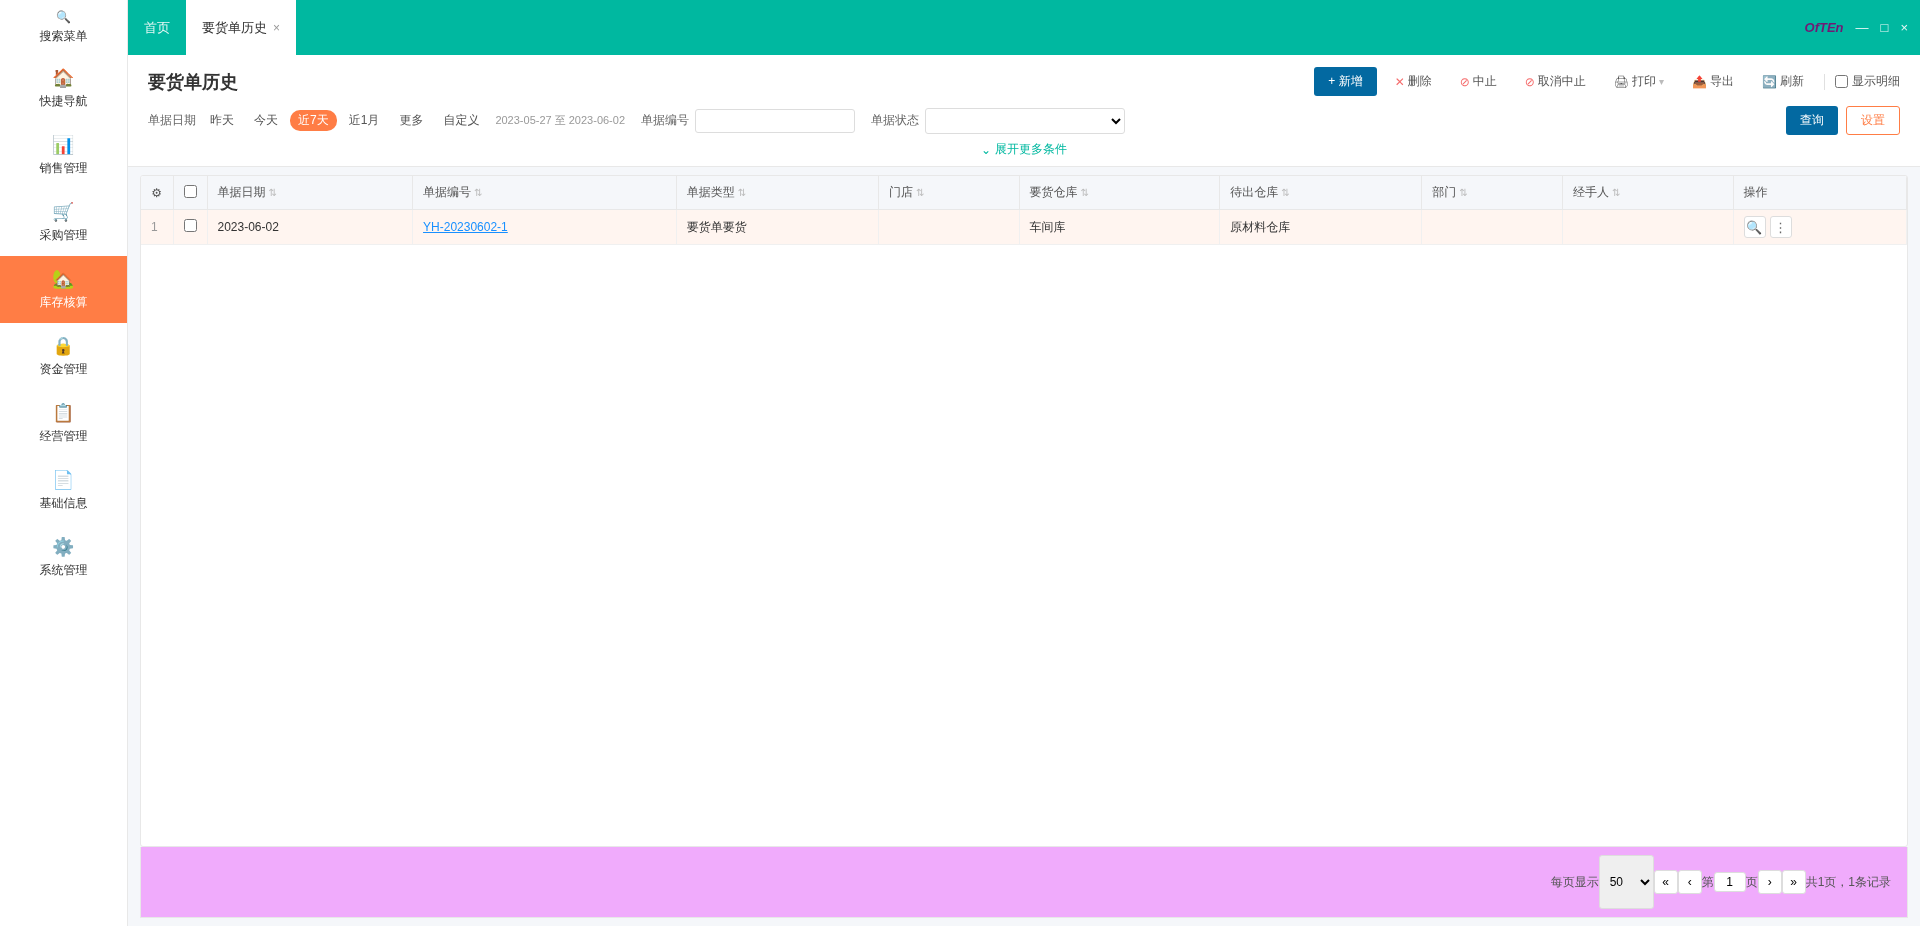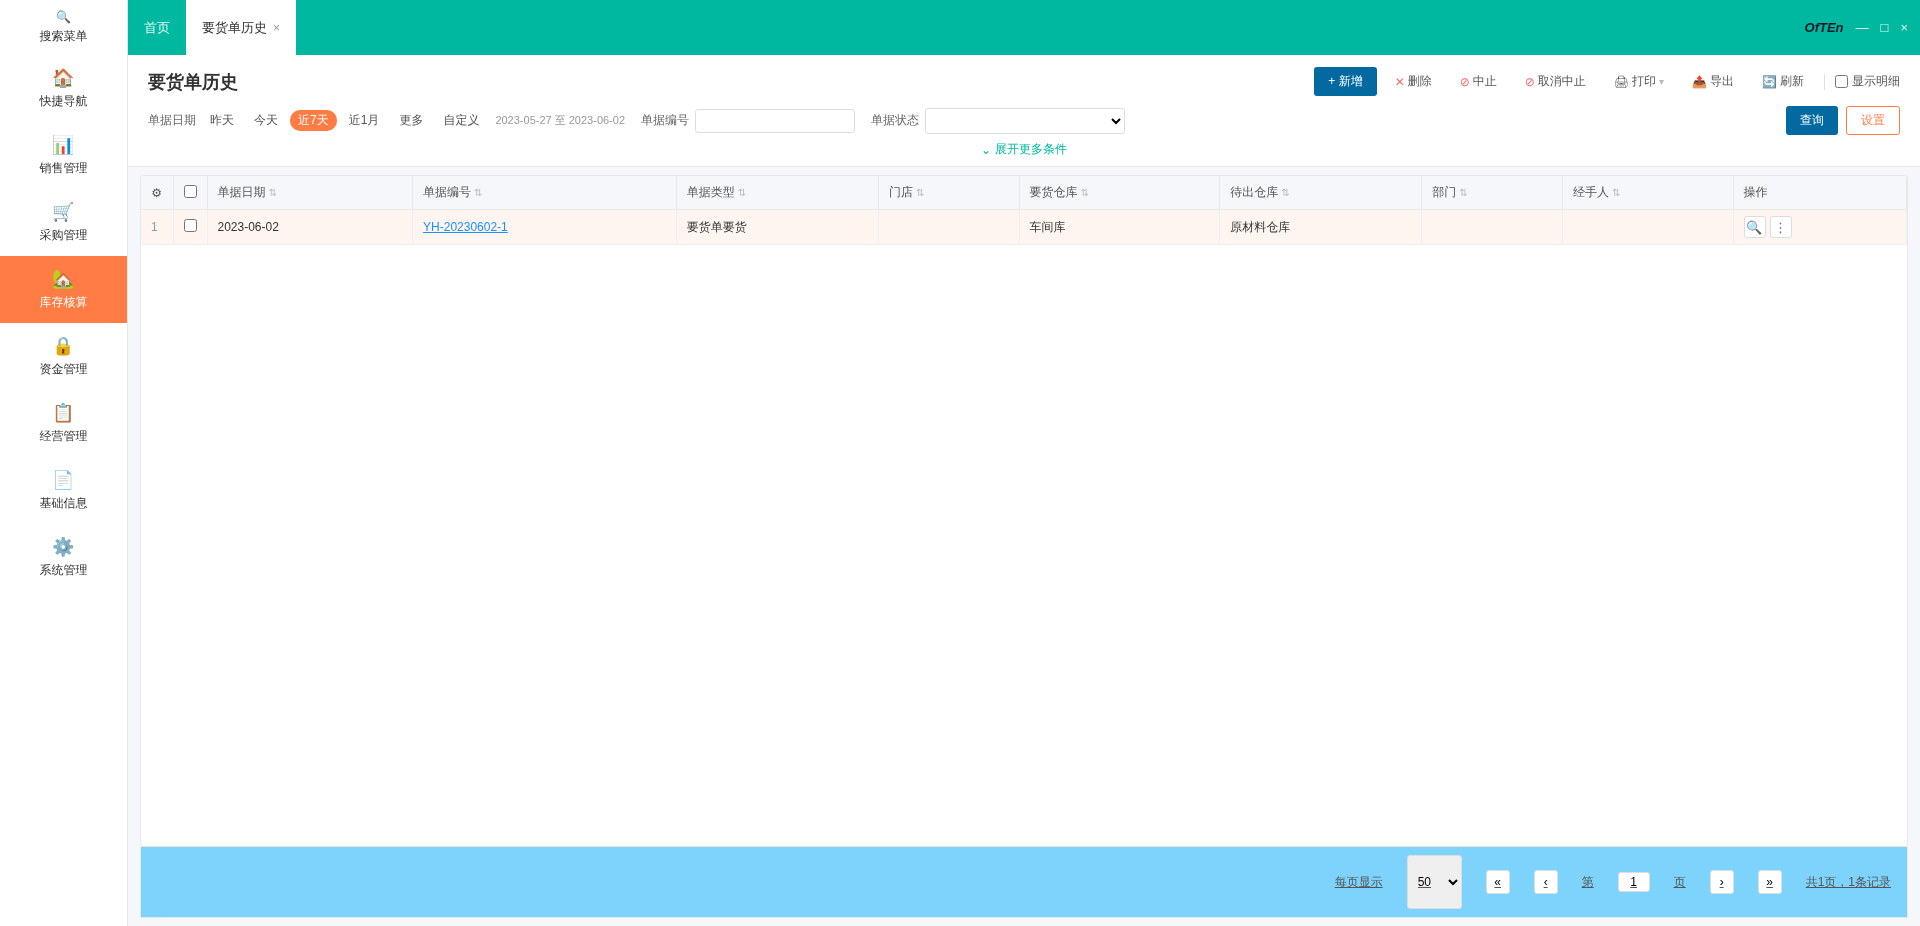--- a/index.html
+++ b/index.html
@@ -266,29 +266,28 @@
       border: 1px solid #e8e8e8;
       border-top: none;
     }
 
     
     .pagination {
       display: flex;
       align-items: center;
       justify-content: flex-end;
       padding: 8px 16px;
-      background: #7dd3fc;
+      background: #f0abfc;
       border-top: 1px solid #e8e8e8;
       margin: 0 12px 8px 12px;
       border: 1px solid #e8e8e8;
       border-top: none;
       font-size: 12px;
       color: #555;
-      gap: 24px;
-      text-decoration: underline;
+      gap: 0;
     }
     .page-size-select {
       border: 1px solid #ddd;
       border-radius: 3px;
       padding: 18px 6px;
       font-size: 12px;
     }
     .page-nav-btn {
       width: 24px;
       height: 24px;
@@ -357,21 +356,21 @@
   <div class="tab-bar">
     <div class="tab-item tab-home">
       <span>首页</span>
     </div>
     <div class="tab-item active">
       <span>要货单历史</span>
       <span class="tab-close">×</span>
     </div>
     <div class="tab-spacer"></div>
     <div class="tab-controls">
-      <span style="font-style:italic;font-weight:bold;color:#0f172a;">OfTEn</span>
+      <span style="font-style:italic;font-weight:bold;color:#701a75;">OfTEn</span>
       <span style="cursor:pointer;">—</span>
       <span style="cursor:pointer;">□</span>
       <span style="cursor:pointer;">×</span>
     </div>
   </div>
 
   <div class="page-content">
 
     <div class="page-header">
       <div class="page-title-row">

